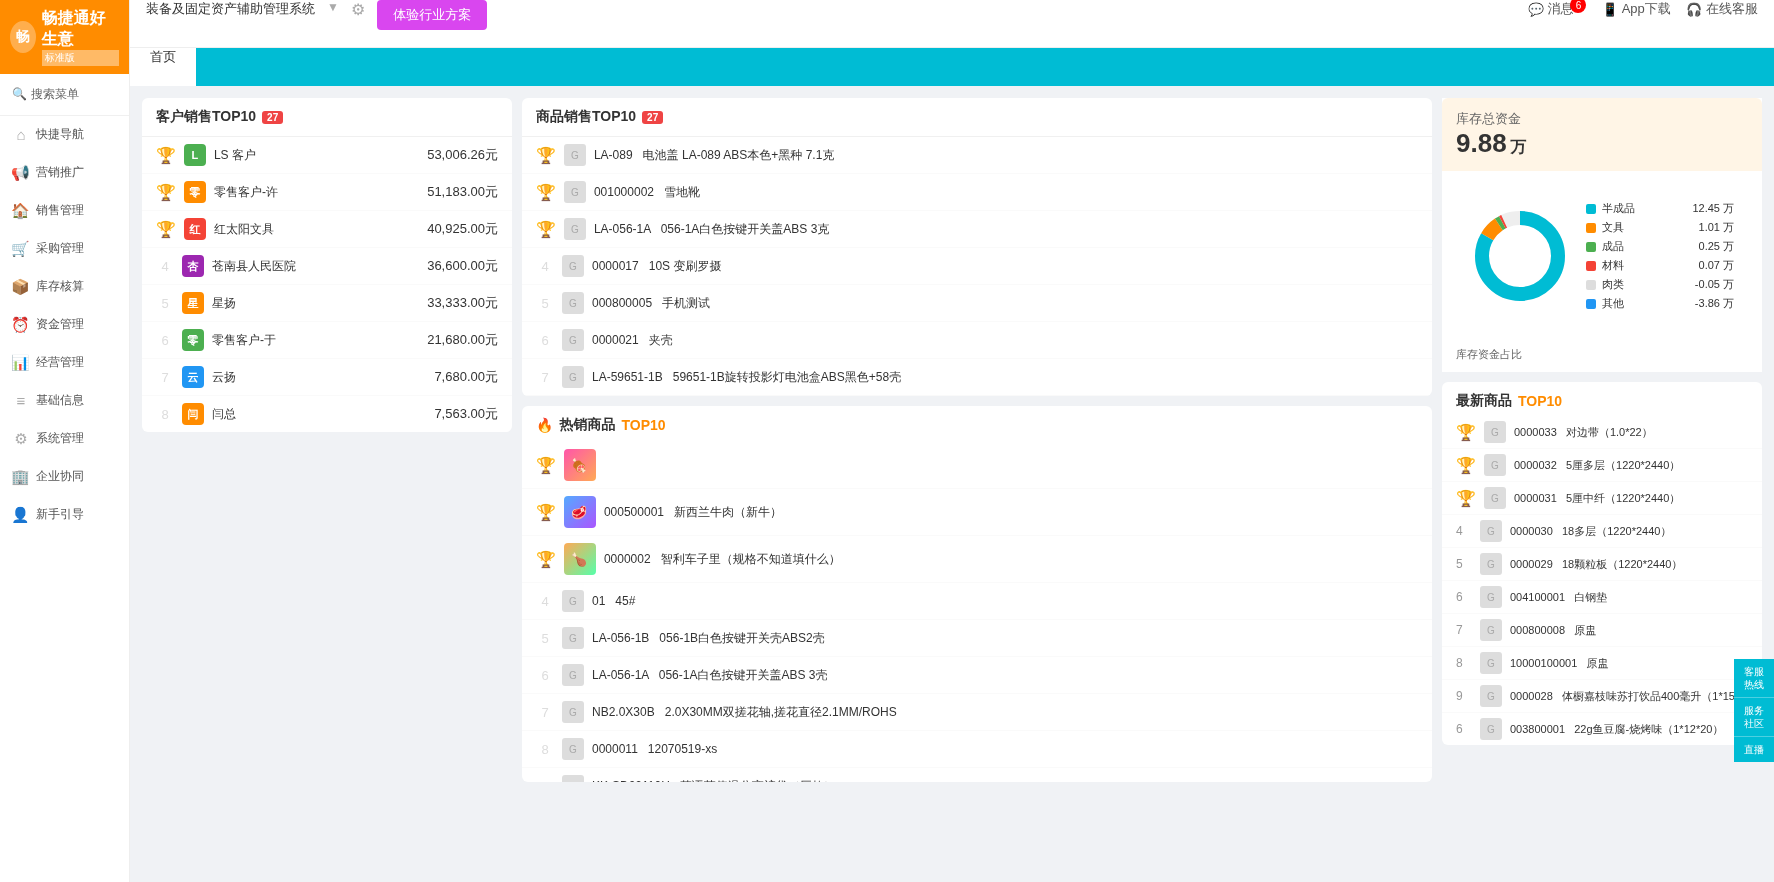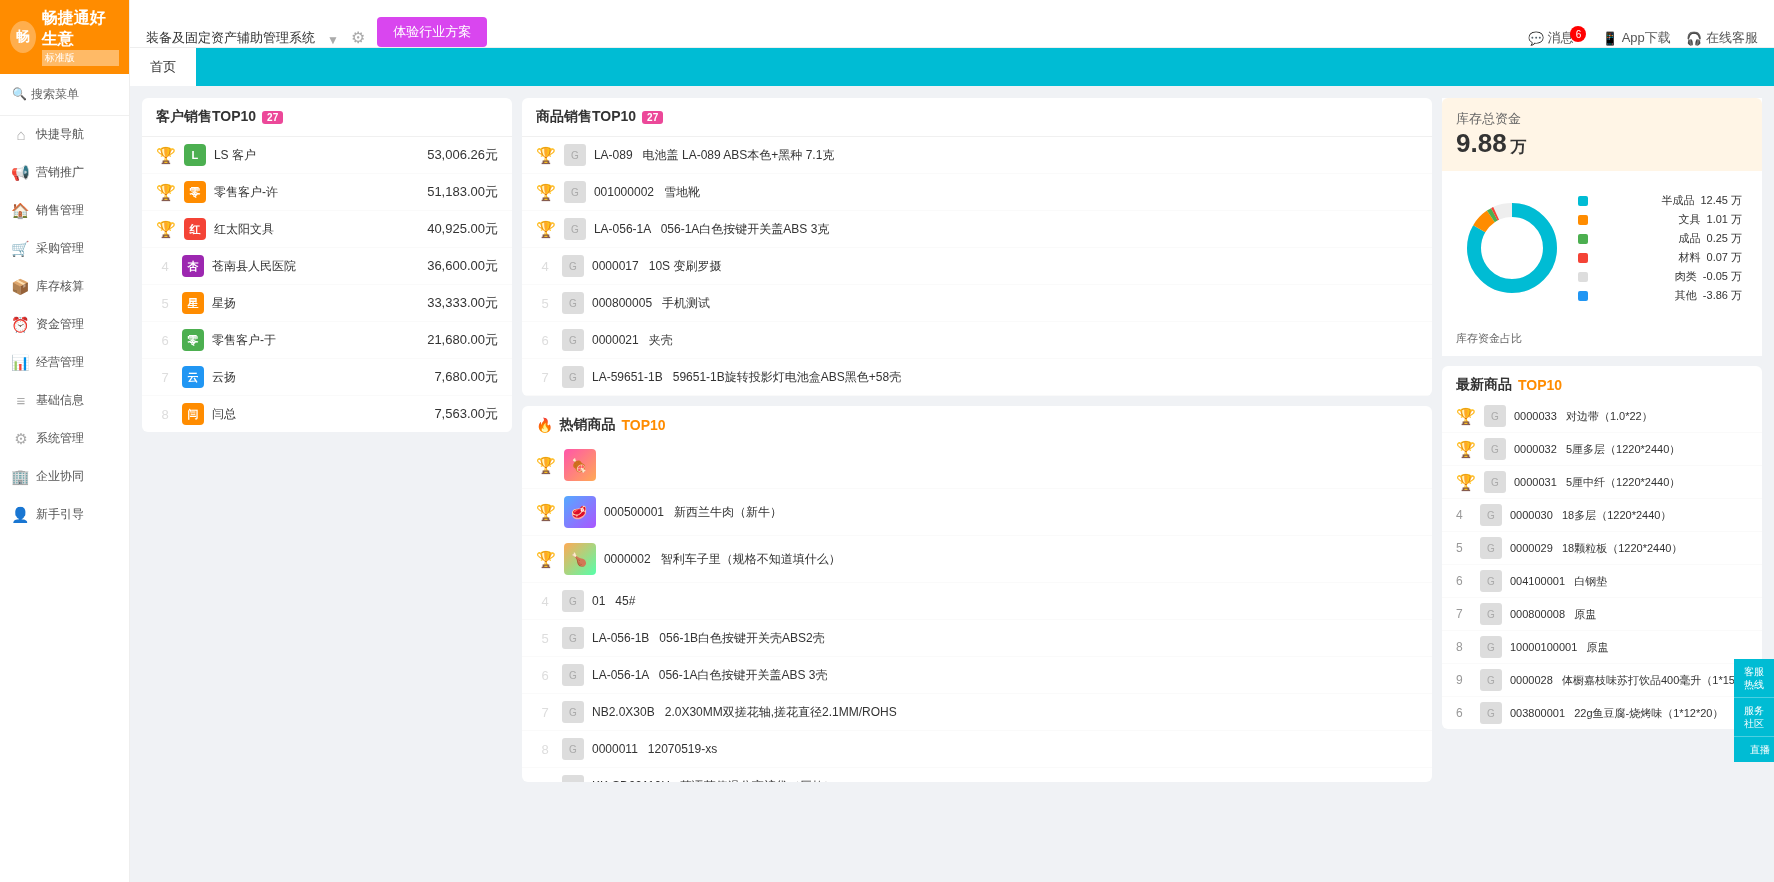--- a/index.html
+++ b/index.html
@@ -12,84 +12,84 @@
     .sidebar-logo-text { color: #fff; font-size: 16px; font-weight: bold; line-height: 1.3; }
     .sidebar-logo-badge { font-size: 10px; background: rgba(255,255,255,0.4); border-radius: 0; padding: 1px 3px; color: #fff; }
     .sidebar-search { padding: 8px; border-bottom: 1px solid #f0f0f0; }
     .sidebar-search-btn { width: 100%; background: none; border: none; display: flex; align-items: center; gap: 4px; color: #666; cursor: pointer; padding: 4px; font-size: 12px; }
     .sidebar-nav { flex: 1; overflow-y: auto; }
     .sidebar-item { display: flex; align-items: center; gap: 6px; padding: 10px 12px; cursor: pointer; color: #555; font-size: 12px; }
     .sidebar-item-icon { width: 18px; height: 18px; display: flex; align-items: center; justify-content: center; color: #aaa; font-size: 15px; }
 
     
     .main-wrapper { flex: 1; display: flex; flex-direction: column; overflow: hidden; }
-    .topbar { background: #fff; border-bottom: 1px solid #eee; display: flex; align-items: flex-end; padding: 0 16px; height: 48px; gap: 12px; }
+    .topbar { background: #fff; border-bottom: 1px solid #eee; display: flex; align-items: flex-start; padding: 0 16px; height: 48px; gap: 12px; }
     .topbar-system-name { font-size: 13px; color: #333; }
     .topbar-arrow { color: #aaa; font-size: 12px; }
     .topbar-gear { color: #aaa; cursor: pointer; font-size: 16px; }
     .topbar-trial-btn { background: #d946ef; color: #fff; border: none; border-radius: 4px; padding: 6px 16px; font-size: 13px; cursor: pointer; }
     .topbar-right { margin-left: auto; display: flex; align-items: center; gap: 16px; color: #555; font-size: 13px; }
     .topbar-badge { background: #f00; color: #fff; border-radius: 50%; font-size: 10px; width: 16px; height: 16px; display: inline-flex; align-items: center; justify-content: center; margin-left: -6px; margin-top: -8px; vertical-align: top; }
     .topbar-right-item { display: flex; align-items: center; gap: 3px; cursor: pointer; }
 
     
     .nav-tabs { background: #00bcd4; display: flex; height: 38px; align-items: center; }
-    .nav-tab { padding: 0 20px; height: 38px; display: flex; align-items: center; color: #fff; font-size: 13px; cursor: pointer; }
+    .nav-tab { padding: 0 20px; height: 38px; display: flex; color: #fff; font-size: 13px; cursor: pointer; }
     .nav-tab.active { background: #fff; color: #333; }
 
     
     .content { flex: 1; overflow-y: auto; padding: 12px; display: flex; gap: 10px; }
     .col-left { width: 370px; flex-shrink: 0; display: flex; flex-direction: column; gap: 10px; }
     .col-middle { flex: 1; display: flex; flex-direction: column; gap: 10px; }
     .col-right { width: 320px; flex-shrink: 0; display: flex; flex-direction: column; gap: 10px; }
 
     
     .card { background: #fff; border-radius: 6px; overflow: hidden; }
     .card-header { display: flex; align-items: center; justify-content: space-between; padding: 10px 14px; border-bottom: 1px solid #f0f0f0; }
     .card-title { font-size: 14px; font-weight: bold; color: #333; display: flex; align-items: center; gap: 6px; }
-    .card-title-badge { background: #ec4899; color: #fff; border-radius: 3px; font-size: 10px; padding: 1px 5px; }
+    .card-title-badge { background: #ef4444; color: #fff; border-radius: 3px; font-size: 10px; padding: 1px 5px; }
     .top-list { padding: 0; }
     .top-list-item { display: flex; align-items: center; padding: 7px 14px; border-bottom: 1px solid #fafafa; gap: 8px; }
     .top-list-item:last-child { border-bottom: none; }
     .avatar-circle { width: 22px; height: 22px; border-radius: 4px; display: flex; align-items: center; justify-content: center; font-size: 11px; color: #fff; font-weight: bold; flex-shrink: 0; }
     .item-name { flex: 1; color: #333; font-size: 12px; }
     .item-value { color: #333; font-size: 13px; font-weight: 400; }
 
     
     .prod-list-item { display: flex; align-items: center; padding: 7px 14px; border-bottom: 1px solid #fafafa; gap: 8px; }
     .prod-thumb { width: 32px; height: 32px; border-radius: 4px; background: #eee; flex-shrink: 0; display: flex; align-items: center; justify-content: center; overflow: hidden; }
     .gray-icon { width: 22px; height: 22px; background: #ddd; border-radius: 3px; display: flex; align-items: center; justify-content: center; color: #aaa; font-size: 10px; flex-shrink: 0; }
 
     
     .inventory-card { background: #fff; border-radius: 0; }
     .inv-header { padding: 12px 14px; background: #fff5e6; border-radius: 6px 6px 0 0; }
     .inv-title { font-size: 13px; color: #666; }
     .inv-amount { font-size: 26px; font-weight: bold; color: #333; display: flex; align-items: baseline; gap: 4px; }
     .inv-unit { font-size: 16px; }
-    .inv-chart-area { display: flex; padding: 20px; align-items: center; gap: 16px; text-align: right; }
+    .inv-chart-area { display: flex; padding: 28px; align-items: center; gap: 16px; }
     .donut-chart { position: relative; width: 100px; height: 100px; flex-shrink: 0; }
     .donut-chart svg { width: 100px; height: 100px; }
     .legend-list { flex: 1; }
     .legend-item { display: flex; align-items: center; gap: 6px; padding: 2px 0; font-size: 11px; }
     .legend-dot { width: 10px; height: 10px; border-radius: 2px; flex-shrink: 0; }
     .legend-name { color: #333; flex: 1; }
     .legend-value { color: #333; font-size: 11px; }
     .inv-footer { padding: 6px 14px 10px; font-size: 11px; color: #666; }
 
     
     .section-title { font-size: 14px; font-weight: bold; color: #333; padding: 10px 14px 6px; display: flex; align-items: center; gap: 6px; }
     .top10-orange { color: #ff8c00; }
     .new-prod-item { display: flex; align-items: center; padding: 5px 14px; gap: 8px; border-bottom: 1px solid #fafafa; }
     .new-prod-item:last-child { border-bottom: none; }
     .new-rank { font-size: 12px; color: #999; width: 16px; }
 
     
     .float-btns { position: fixed; right: 0; bottom: 120px; display: flex; flex-direction: column; }
     .float-btn { width: 40px; padding: 6px 4px; background: #00bcd4; color: #fff; text-align: center; font-size: 10px; line-height: 1.3; cursor: pointer; border-bottom: 1px solid rgba(255,255,255,0.3); }
-    .float-btn:last-child { border-bottom: none; text-align: right; }
+    .float-btn:last-child { border-bottom: none; }
 
     .hot-title { padding: 10px 14px 8px; font-size: 14px; font-weight: bold; color: #333; display: flex; align-items: center; gap: 6px; }
     .scrollbar-area { max-height: 340px; overflow-y: auto; }
   </style>
 </head>
 <body>
 
 <div class="sidebar">
   <div class="sidebar-logo">
     <div class="sidebar-logo-icon">畅</div>

